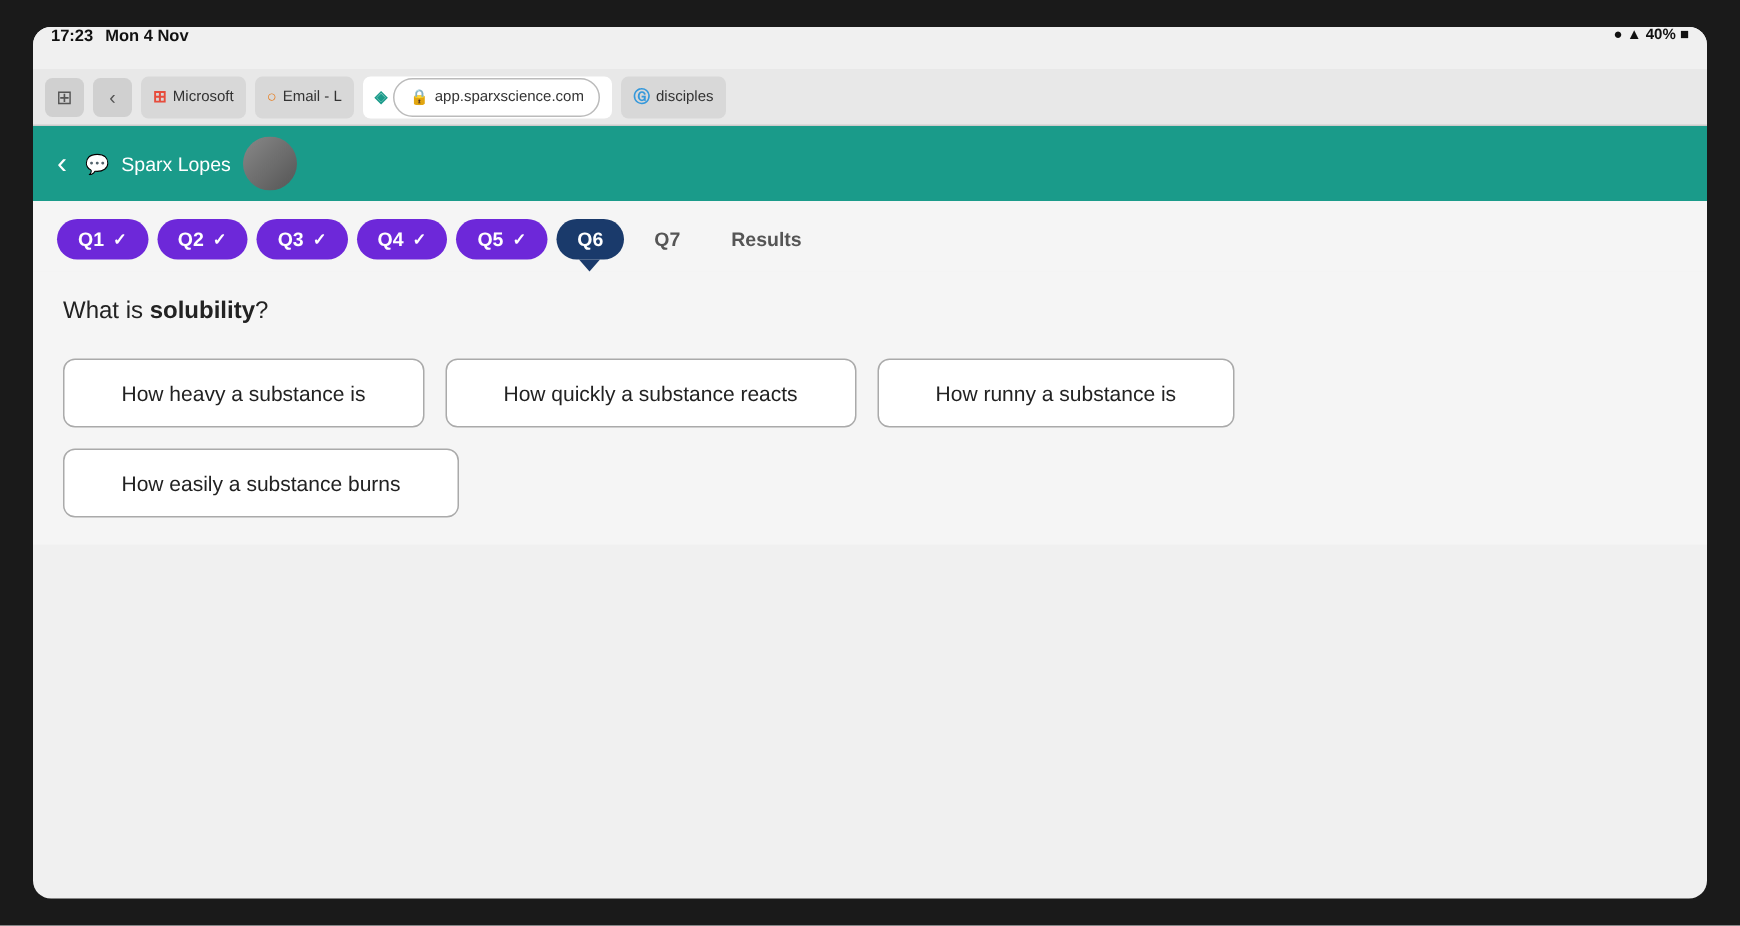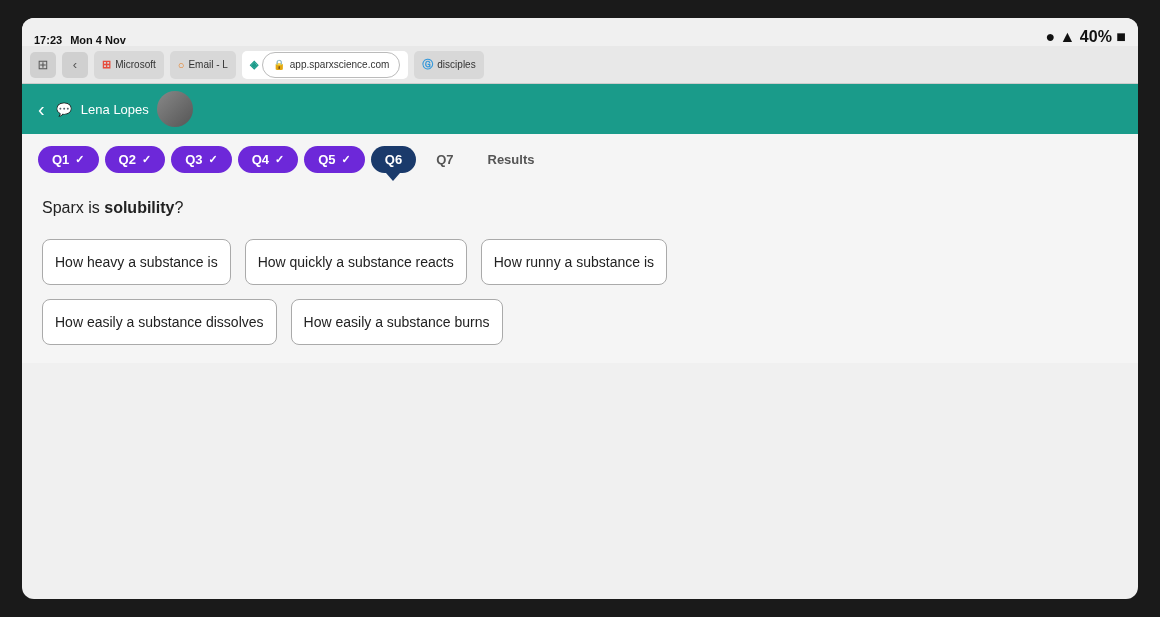--- a/index.html
+++ b/index.html
@@ -22,38 +22,37 @@
       background: #f0f0f0;
       border-radius: 12px;
       overflow: hidden;
     }
 
     
     .status-bar {
       background: #f0f0f0;
       height: 28px;
       display: flex;
-      align-items: flex-end;
+      align-items: flex-start;
       padding: 0 12px;
       font-size: 11px;
       color: #111;
       font-weight: 600;
     }
     .status-bar-left {
       display: flex;
       gap: 8px;
       align-items: center;
     }
     .status-bar-right {
       margin-left: auto;
       display: flex;
       align-items: center;
       gap: 4px;
-      font-size: 16px;
-      margin-top: 37px;
+      font-size: 10px;
     }
 
     
     .browser-chrome {
       background: #e8e8e8;
       height: 38px;
       display: flex;
       align-items: center;
       padding: 0 8px;
       gap: 6px;
@@ -203,21 +202,21 @@
     .answers-grid {
       display: flex;
       flex-direction: column;
       gap: 14px;
     }
     .answers-row {
       display: flex;
       gap: 14px;
     }
     .answer-option {
-      padding: 14px 12px;
+      padding: 14px 38px;
       border: 1.5px solid #aaa;
       border-radius: 8px;
       background: white;
       font-size: 14px;
       color: #222;
       cursor: pointer;
       display: flex;
       align-items: center;
       white-space: nowrap;
     }
@@ -267,21 +266,21 @@
     <div class="browser-tab">
       <span style="color:#3498db; font-weight:bold; font-size:11px;">Ⓖ</span>
       <span>disciples</span>
     </div>
   </div>
 
   <div class="app-header">
     <span class="back-arrow">‹</span>
     <div class="user-section">
       <span>💬</span>
-      <span>Lena Lopes</span>
+      <span>Sparx Lopes</span>
       <div class="user-avatar">
         <div style="width:100%;height:100%;background:linear-gradient(135deg,#888,#555);"></div>
       </div>
     </div>
   </div>
 
   <div class="question-tabs">
     <button class="q-tab completed">
       <span>Q1</span>
       <span class="checkmark">✓</span>
@@ -308,40 +307,37 @@
     <button class="q-tab inactive">
       <span>Q7</span>
     </button>
     <button class="q-tab results">
       <span>Results</span>
     </button>
   </div>
 
   <div class="question-area">
     <div class="question-text">
-      <span>Sparx is </span><strong>solubility</strong><span>?</span>
+      <span>What is </span><strong>solubility</strong><span>?</span>
     </div>
 
     <div class="answers-grid">
 
       <div class="answers-row">
         <button class="answer-option">
           <span>How heavy a substance is</span>
         </button>
         <button class="answer-option">
           <span>How quickly a substance reacts</span>
         </button>
         <button class="answer-option">
           <span>How runny a substance is</span>
         </button>
       </div>
 
       <div class="answers-row">
         <button class="answer-option">
-          <span>How easily a substance dissolves</span>
-        </button>
-        <button class="answer-option">
           <span>How easily a substance burns</span>
         </button>
       </div>
     </div>
   </div>
 </div>
 
 </body></html>

